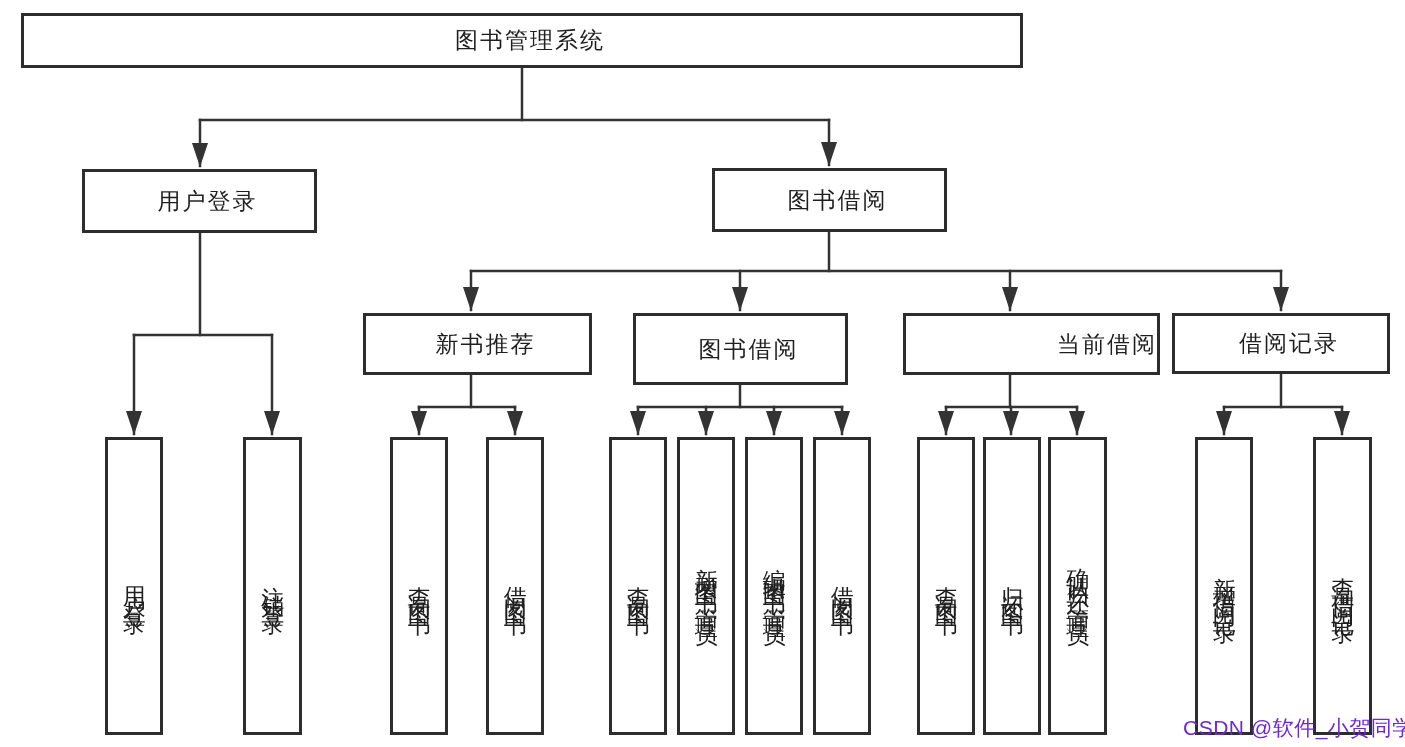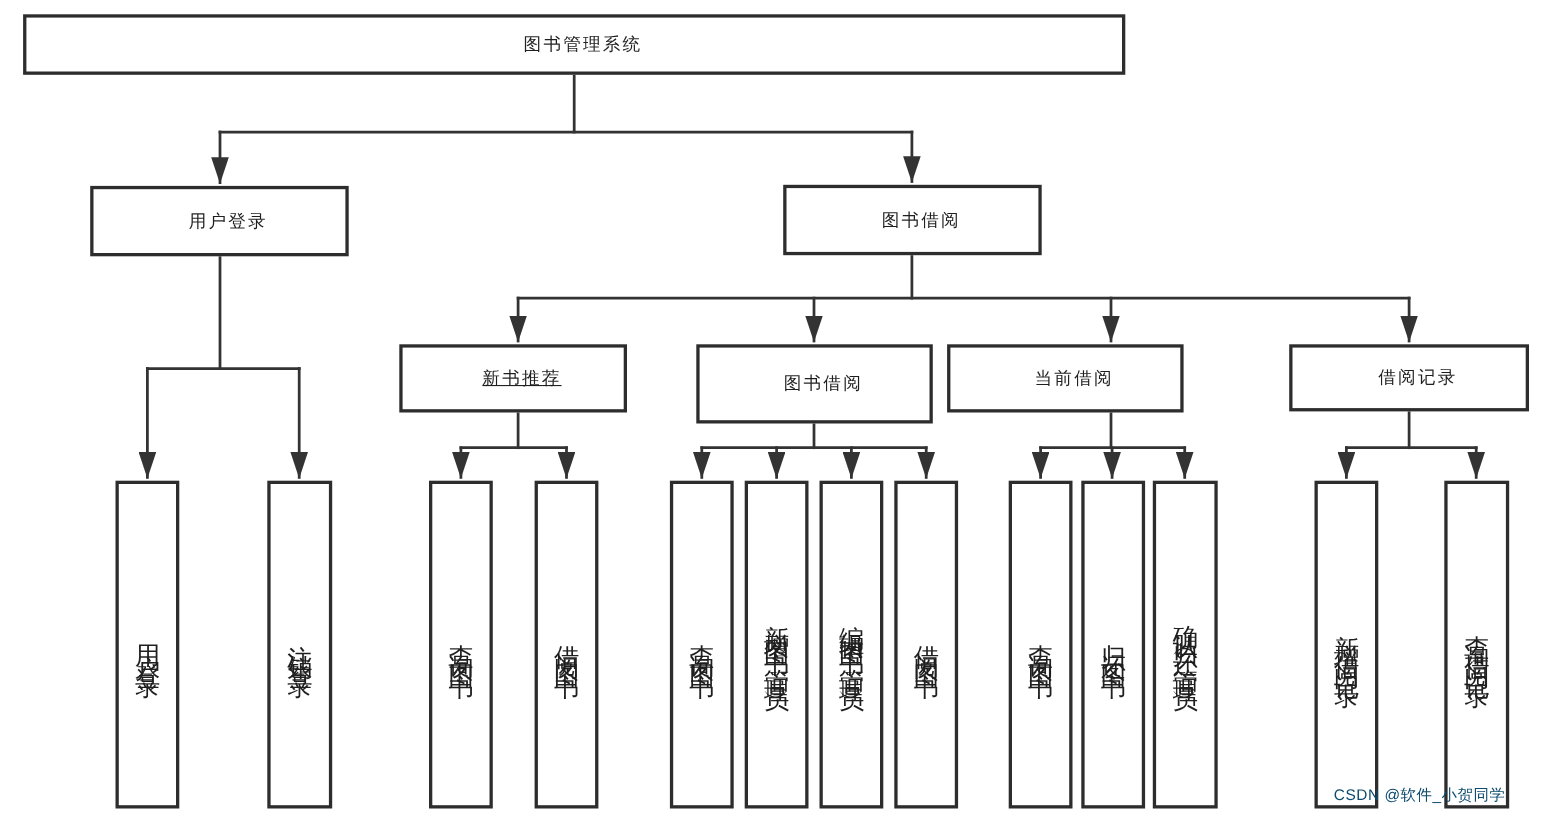--- a/index.html
+++ b/index.html
@@ -6,30 +6,30 @@
   body{font-family:"Liberation Sans","DejaVu Sans",sans-serif;}
   .canvas{
     position:relative;width:1405px;height:747px;background:#ffffff;overflow:hidden;
   }
   .wires{position:absolute;left:0;top:0;width:1405px;height:747px;}
   .node{
     position:absolute;box-sizing:border-box;background:#ffffff;
     border:3px solid #2d2d2d;display:flex;align-items:center;justify-content:center;
     color:#1f1f1f;
   }
-  .hnode{font-size:16px;letter-spacing:2px;white-space:nowrap;padding-left:16px;}
+  .hnode{font-size:23px;letter-spacing:2px;white-space:nowrap;padding-left:16px;}
   .vnode span{
     writing-mode:vertical-rl;text-orientation:mixed;
     font-size:23px;line-height:1.1;letter-spacing:9px;
   }
   .vnode.long span{letter-spacing:8px;}
   .watermark{
     position:absolute;left:1183px;top:714px;width:215px;
-    font-size:14px;letter-spacing:0.5px;color:#0c4a6e;white-space:nowrap;
-    text-align:center;z-index:5;
+    font-size:21px;letter-spacing:0.5px;color:#6d28d9;white-space:nowrap;
+    text-align:left;z-index:5;
   }
 </style>
 </head>
 <body>
 
 <div class="canvas">
 
   <svg class="wires" viewBox="0 0 1405 747" xmlns="http://www.w3.org/2000/svg">
     <defs>
       <marker id="arrowhead" viewBox="0 0 24 16" refX="23" refY="8" markerWidth="24" markerHeight="16" markerUnits="userSpaceOnUse" orient="auto">
@@ -99,27 +99,27 @@
     <span>图书管理系统</span>
   </div>
 
   <div class="node hnode" style="left:82px;top:169px;width:235px;height:64px;">
     <span>用户登录</span>
   </div>
   <div class="node hnode" style="left:712px;top:168px;width:235px;height:64px;">
     <span>图书借阅</span>
   </div>
 
-  <div class="node hnode" style="left:363px;top:313px;width:207px;height:62px;text-decoration:underline;">
+  <div class="node hnode" style="left:363px;top:313px;width:229px;height:62px;">
     <span>新书推荐</span>
   </div>
   <div class="node hnode" style="left:633px;top:313px;width:215px;height:72px;">
     <span>图书借阅</span>
   </div>
-  <div class="node hnode" style="left:861px;top:313px;width:215px;height:62px;">
+  <div class="node hnode" style="left:903px;top:313px;width:257px;height:62px;justify-content:flex-end;">
     <span>当前借阅</span>
   </div>
   <div class="node hnode" style="left:1172px;top:313px;width:218px;height:61px;">
     <span>借阅记录</span>
   </div>
 
   <div class="node vnode" style="left:105px;top:437px;width:58px;height:298px;">
     <span>用户登录</span>
   </div>
   <div class="node vnode" style="left:243px;top:437px;width:59px;height:298px;">

